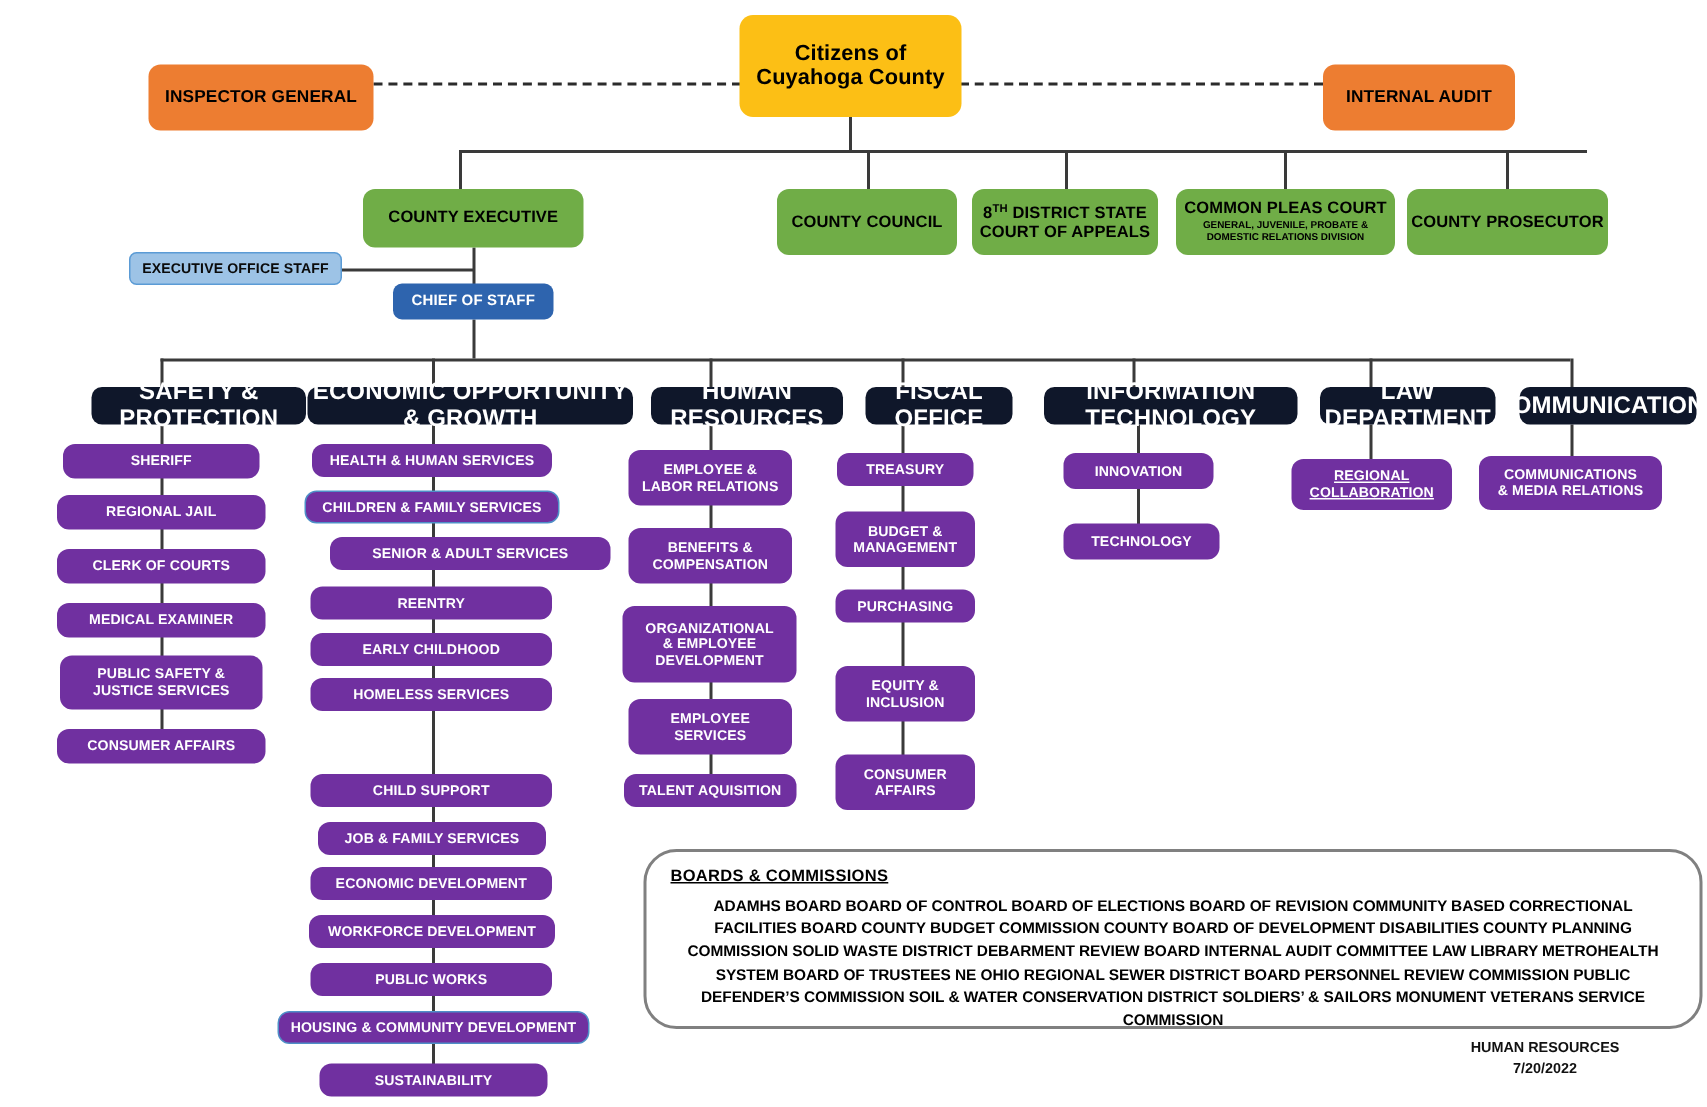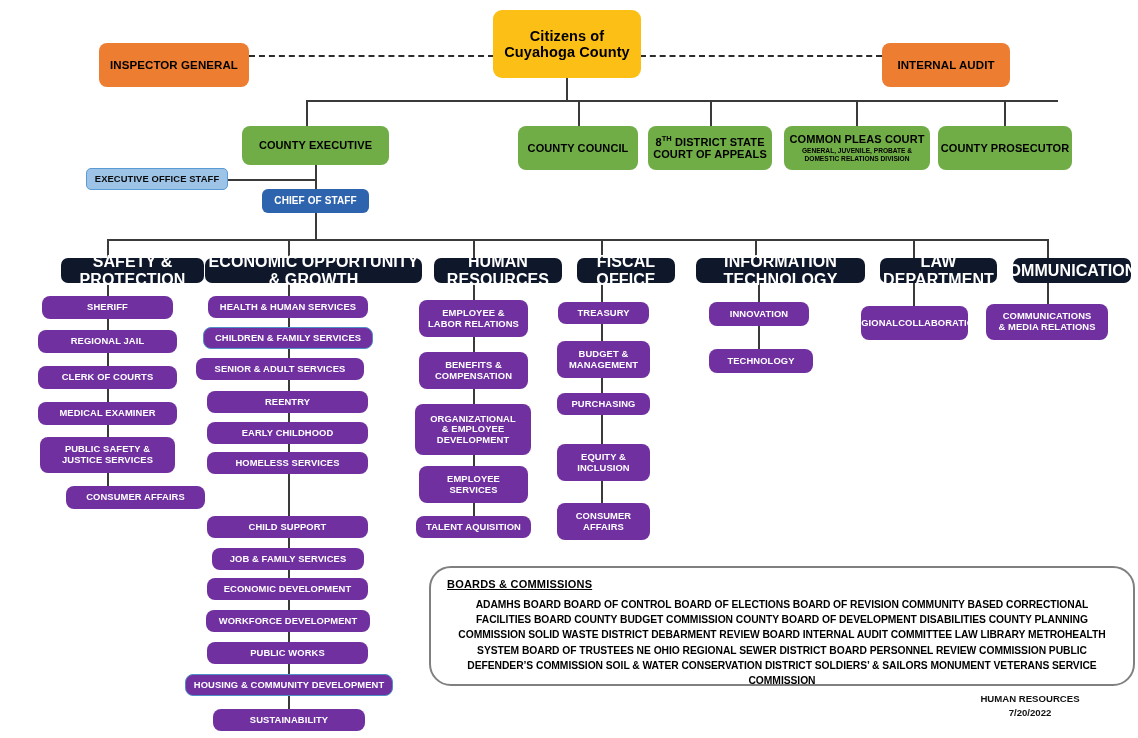--- a/index.html
+++ b/index.html
@@ -112,25 +112,25 @@
   <div class="node n-dept" style="left:988px;top:258px;width:118px;height:25px;">COMMUNICATIONS</div>
 
   <div class="node n-sub" style="left:42px;top:296px;width:131px;height:23px;">SHERIFF</div>
   <div class="node n-sub" style="left:38px;top:330px;width:139px;height:23px;">REGIONAL JAIL</div>
   <div class="node n-sub" style="left:38px;top:366px;width:139px;height:23px;">CLERK OF COURTS</div>
   <div class="node n-sub" style="left:38px;top:402px;width:139px;height:23px;">MEDICAL EXAMINER</div>
   <div class="node n-sub" style="left:40px;top:437px;width:135px;height:36px;flex-direction:column;">
     <span>PUBLIC SAFETY &amp;</span>
     <span>JUSTICE SERVICES</span>
   </div>
-  <div class="node n-sub" style="left:38px;top:486px;width:139px;height:23px;margin-left:28px;">CONSUMER AFFAIRS</div>
+  <div class="node n-sub" style="left:38px;top:486px;width:139px;height:23px;">CONSUMER AFFAIRS</div>
 
   <div class="node n-sub" style="left:208px;top:296px;width:160px;height:22px;">HEALTH &amp; HUMAN SERVICES</div>
   <div class="node n-sub outlined" style="left:203px;top:327px;width:170px;height:22px;">CHILDREN &amp; FAMILY SERVICES</div>
-  <div class="node n-sub" style="left:196px;top:358px;width:168px;height:22px;">SENIOR &amp; ADULT SERVICES</div>
+  <div class="node n-sub" style="left:220px;top:358px;width:187px;height:22px;">SENIOR &amp; ADULT SERVICES</div>
   <div class="node n-sub" style="left:207px;top:391px;width:161px;height:22px;">REENTRY</div>
   <div class="node n-sub" style="left:207px;top:422px;width:161px;height:22px;">EARLY CHILDHOOD</div>
   <div class="node n-sub" style="left:207px;top:452px;width:161px;height:22px;">HOMELESS SERVICES</div>
   <div class="node n-sub" style="left:207px;top:516px;width:161px;height:22px;">CHILD SUPPORT</div>
   <div class="node n-sub" style="left:212px;top:548px;width:152px;height:22px;">JOB &amp; FAMILY SERVICES</div>
   <div class="node n-sub" style="left:207px;top:578px;width:161px;height:22px;">ECONOMIC DEVELOPMENT</div>
   <div class="node n-sub" style="left:206px;top:610px;width:164px;height:22px;">WORKFORCE DEVELOPMENT</div>
   <div class="node n-sub" style="left:207px;top:642px;width:161px;height:22px;">PUBLIC WORKS</div>
   <div class="node n-sub outlined" style="left:185px;top:674px;width:208px;height:22px;">HOUSING &amp; COMMUNITY DEVELOPMENT</div>
   <div class="node n-sub" style="left:213px;top:709px;width:152px;height:22px;">SUSTAINABILITY</div>
@@ -165,21 +165,21 @@
     <span>INCLUSION</span>
   </div>
   <div class="node n-sub" style="left:557px;top:503px;width:93px;height:37px;flex-direction:column;text-align:center;">
     <span>CONSUMER</span>
     <span>AFFAIRS</span>
   </div>
 
   <div class="node n-sub" style="left:709px;top:302px;width:100px;height:24px;">INNOVATION</div>
   <div class="node n-sub" style="left:709px;top:349px;width:104px;height:24px;">TECHNOLOGY</div>
 
-  <div class="node n-sub" style="left:861px;top:306px;width:107px;height:34px;">
+  <div class="node n-sub" style="left:861px;top:306px;width:107px;height:34px;flex-direction:column;text-decoration:underline;">
     <span>REGIONAL</span>
     <span>COLLABORATION</span>
   </div>
 
   <div class="node n-sub" style="left:986px;top:304px;width:122px;height:36px;flex-direction:column;">
     <span>COMMUNICATIONS</span>
     <span>&amp; MEDIA RELATIONS</span>
   </div>
 
   <div class="boards" style="left:429px;top:566px;width:706px;height:120px;">

